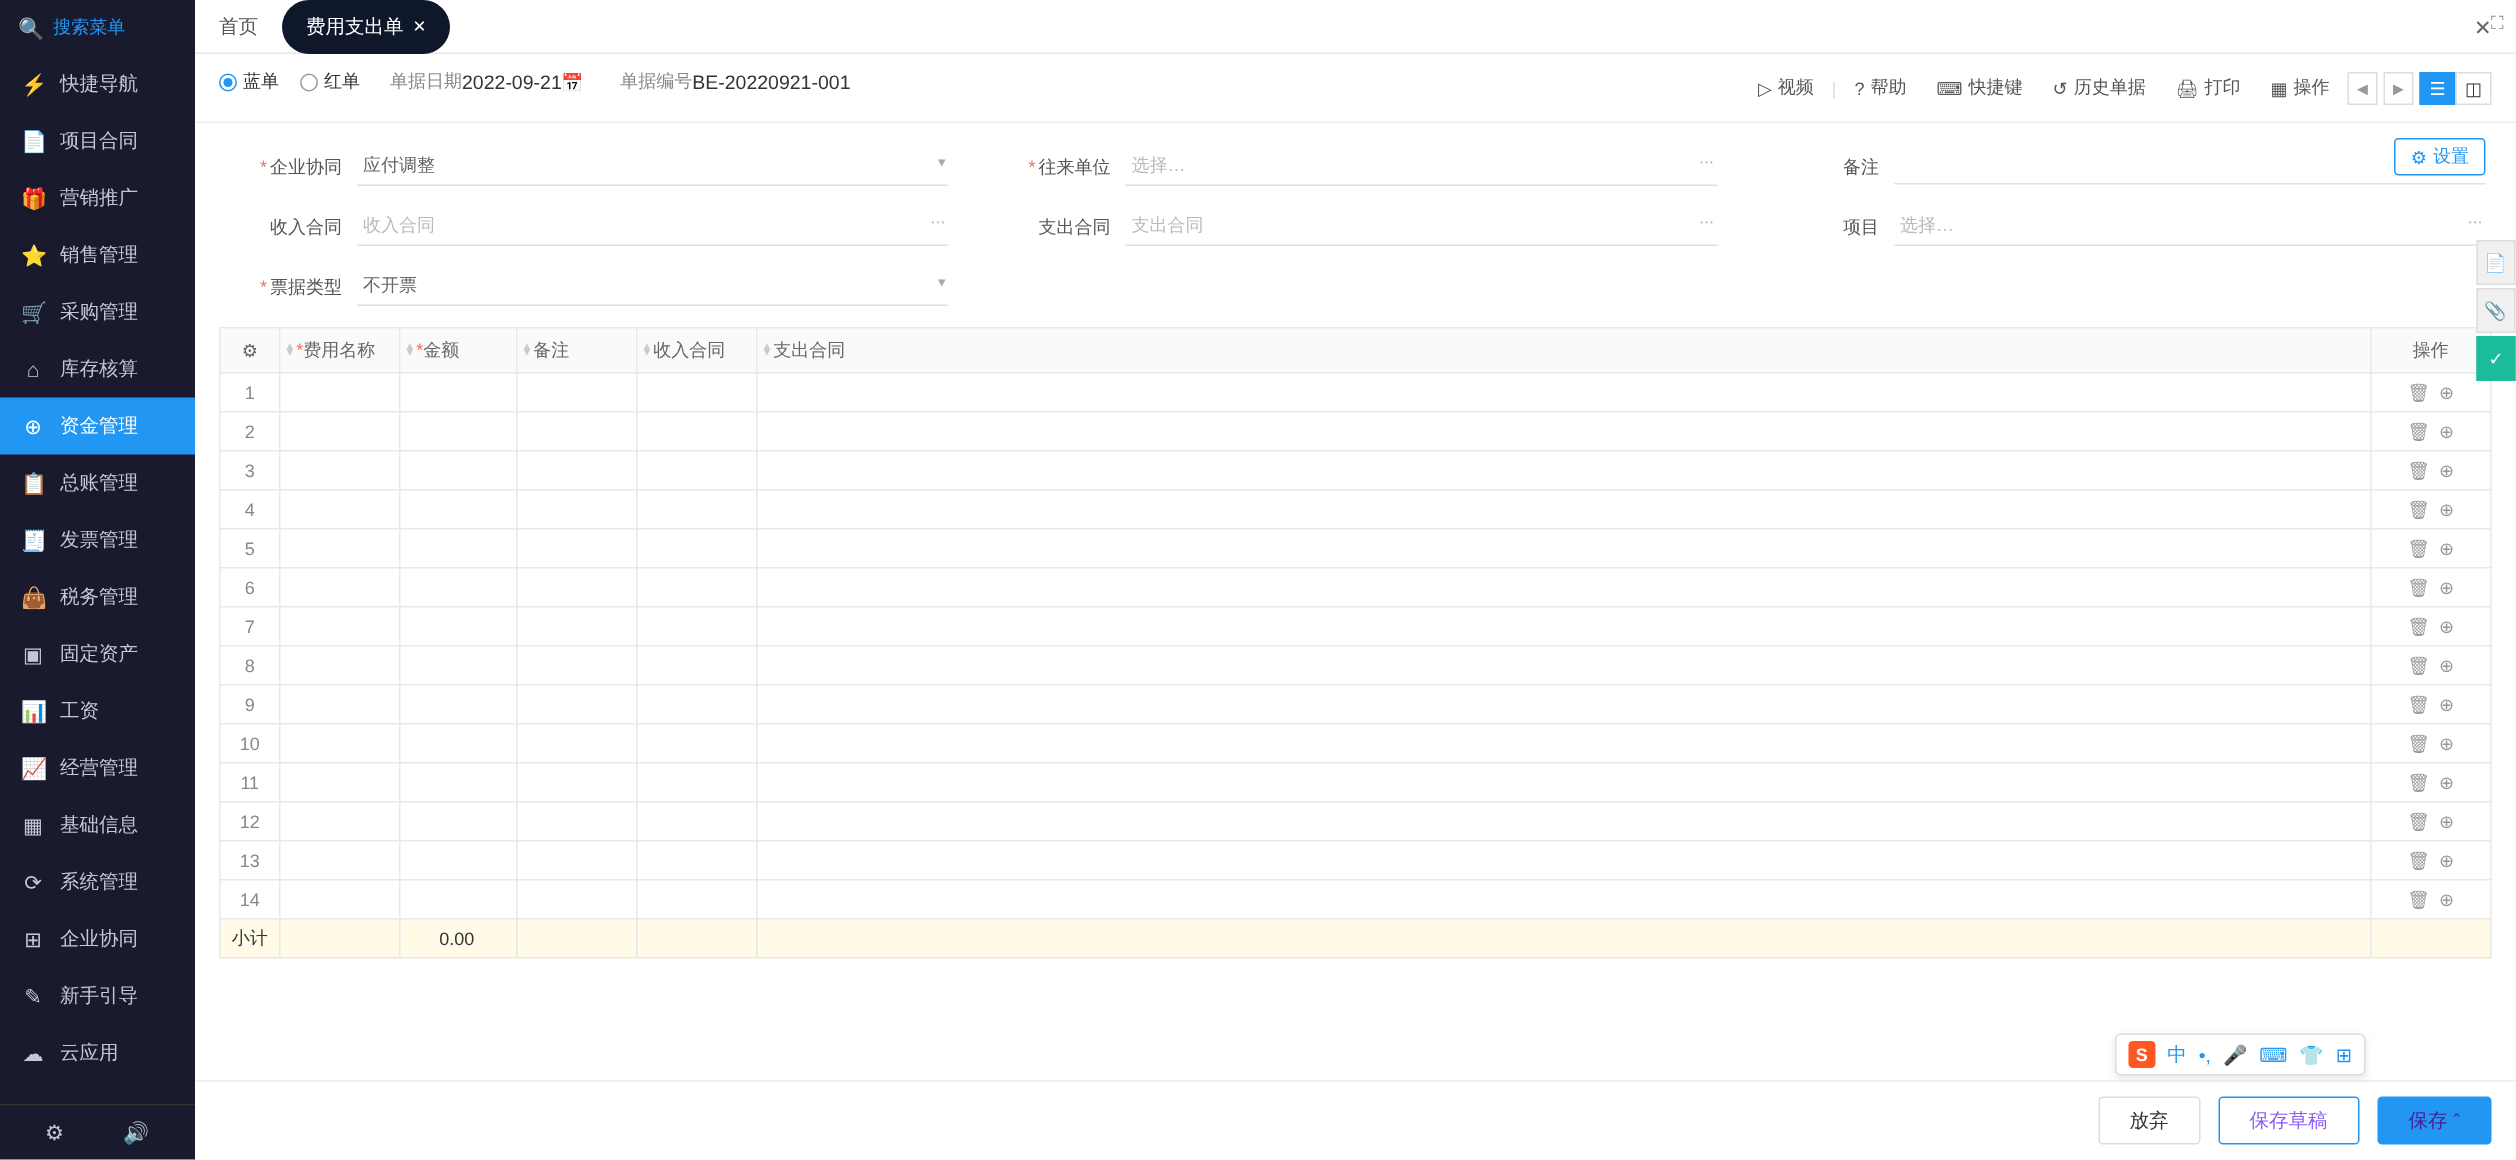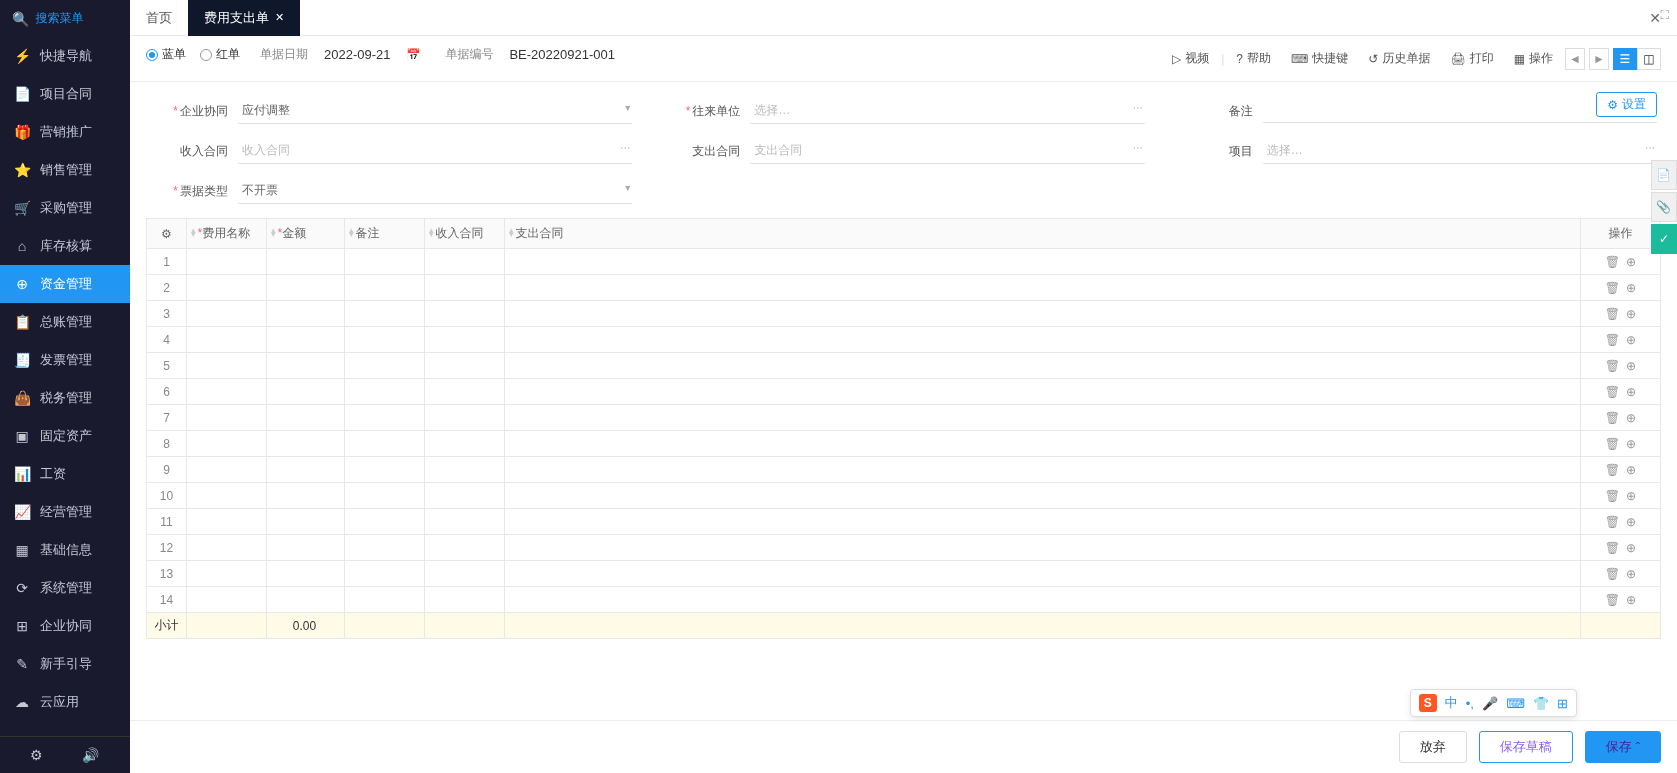--- a/index.html
+++ b/index.html
@@ -15,34 +15,34 @@
 .nav-item.active { background: #2196f3; color: #fff; }
 .nav-item .icon { width: 16px; text-align: center; font-size: 14px; }
 .sidebar-footer { display: flex; justify-content: space-around; padding: 10px; border-top: 1px solid #333; }
 .sidebar-footer .icon { cursor: pointer; font-size: 14px; }
 
 
 .main { flex: 1; display: flex; flex-direction: column; background: #f5f6f8; position: relative; }
 
 
 .tabs-bar { display: flex; align-items: center; background: #fff; border-bottom: 1px solid #e8e8e8; height: 36px; }
-.tab { padding: 0 16px; height: 36px; display: flex; align-items: center; cursor: pointer; font-size: 13px; color: #555; gap: 6px; }
+.tab { padding: 0 16px; height: 36px; display: flex; align-items: center; cursor: pointer; font-size: 13px; color: #555; gap: 6px; border-radius: 18px; }
 .tab.active { background: #0f172a; color: #fff; }
 .tab .close { font-size: 11px; }
 .tabs-right { margin-left: auto; display: flex; align-items: center; gap: 8px; padding-right: 12px; }
 .icon-btn { cursor: pointer; padding: 4px; color: #666; font-size: 14px; }
 
 
 .toolbar { background: #fff; padding: 10px 16px; display: flex; align-items: flex-start; border-bottom: 1px solid #eee; font-size: 12px; }
 .radio-group { display: flex; gap: 14px; margin-right: 20px; }
 .radio-opt { display: flex; align-items: center; gap: 4px; cursor: pointer; }
 .radio-opt .radio { width: 12px; height: 12px; border-radius: 50%; border: 1px solid #999; display: inline-flex; align-items: center; justify-content: center; }
 .radio-opt.checked .radio { border-color: #2196f3; }
 .radio-opt.checked .radio::after { content: ""; width: 6px; height: 6px; background: #2196f3; border-radius: 50%; }
-.toolbar-field { display: flex; align-items: center; gap: 16px; margin-right: 24px; }
+.toolbar-field { display: flex; align-items: center; gap: 0; margin-right: 24px; }
 .toolbar-field .label { color: #888; }
 .toolbar-field .value { color: #333; font-size: 13px; }
 .date-icon { color: #2196f3; }
 .toolbar-right { margin-left: auto; display: flex; align-items: center; gap: 4px; }
 .toolbar-btn { display: flex; align-items: center; gap: 4px; padding: 4px 8px; cursor: pointer; color: #555; }
 .divider { color: #ddd; }
 .view-toggle { display: flex; }
 .vt-btn { width: 24px; height: 22px; border: 1px solid #ddd; display: flex; align-items: center; justify-content: center; cursor: pointer; background: #fff; }
 .vt-btn.active { background: #2196f3; color: #fff; border-color: #2196f3; }
 .nav-arrow { width: 20px; height: 22px; display: flex; align-items: center; justify-content: center; border: 1px solid #ddd; cursor: pointer; color: #999; }

